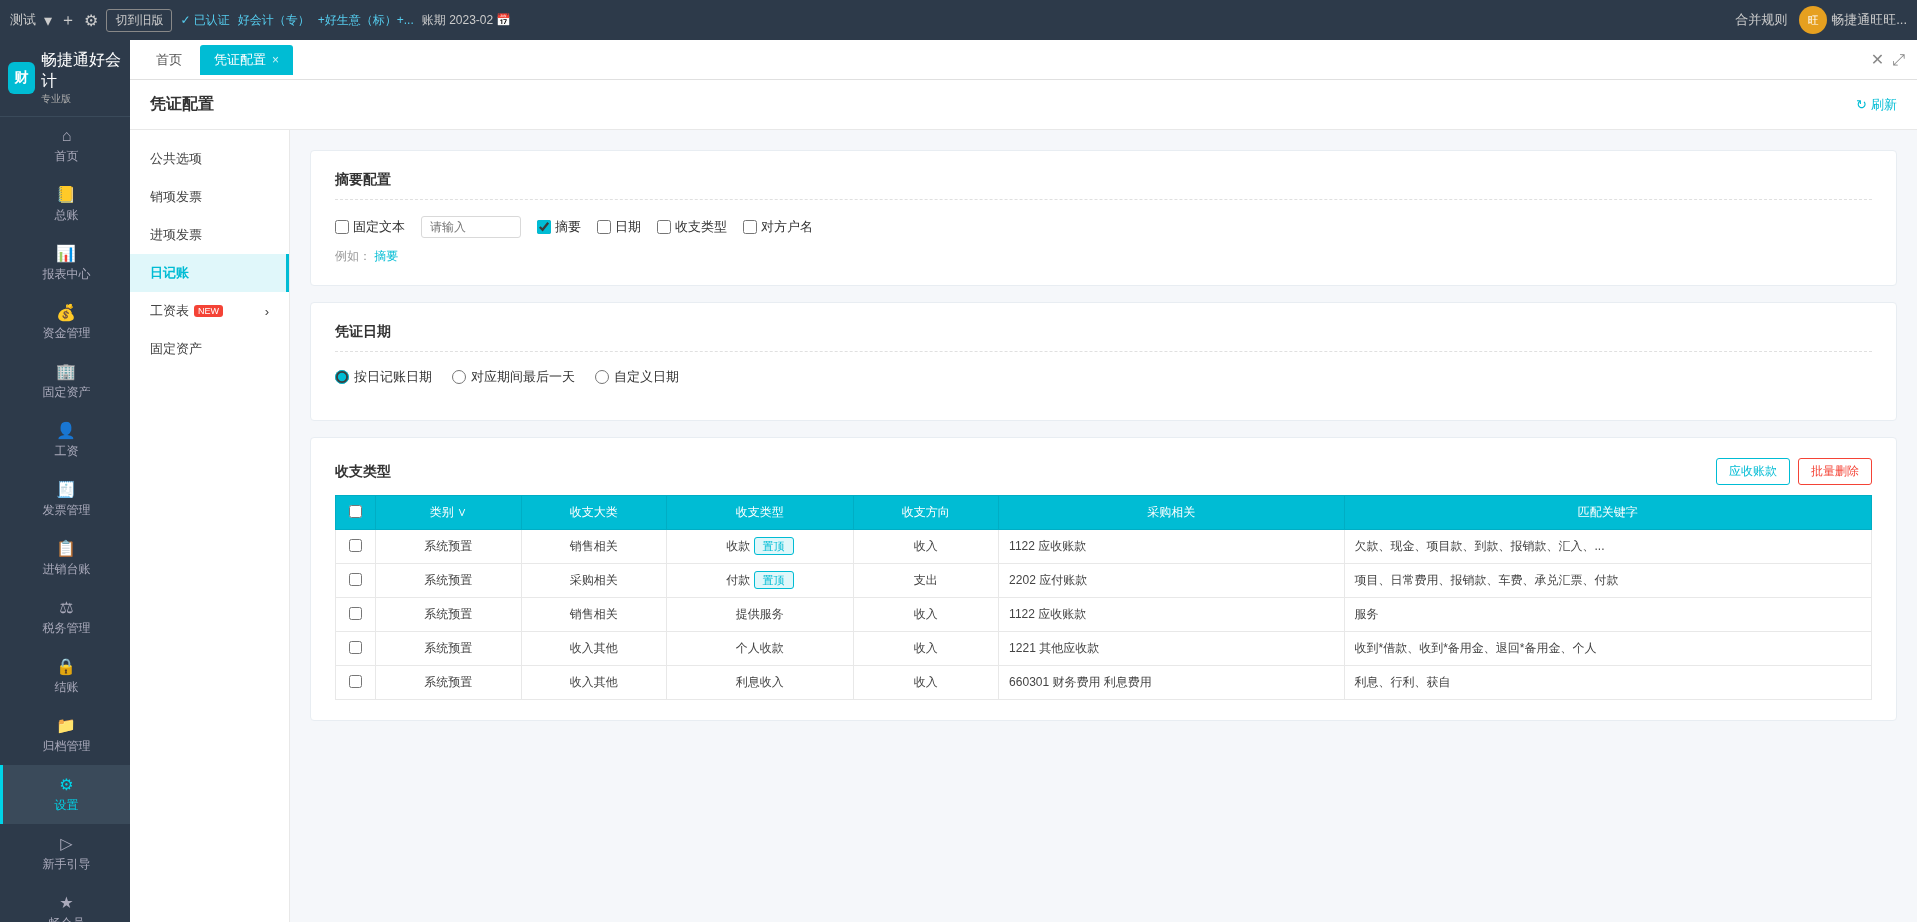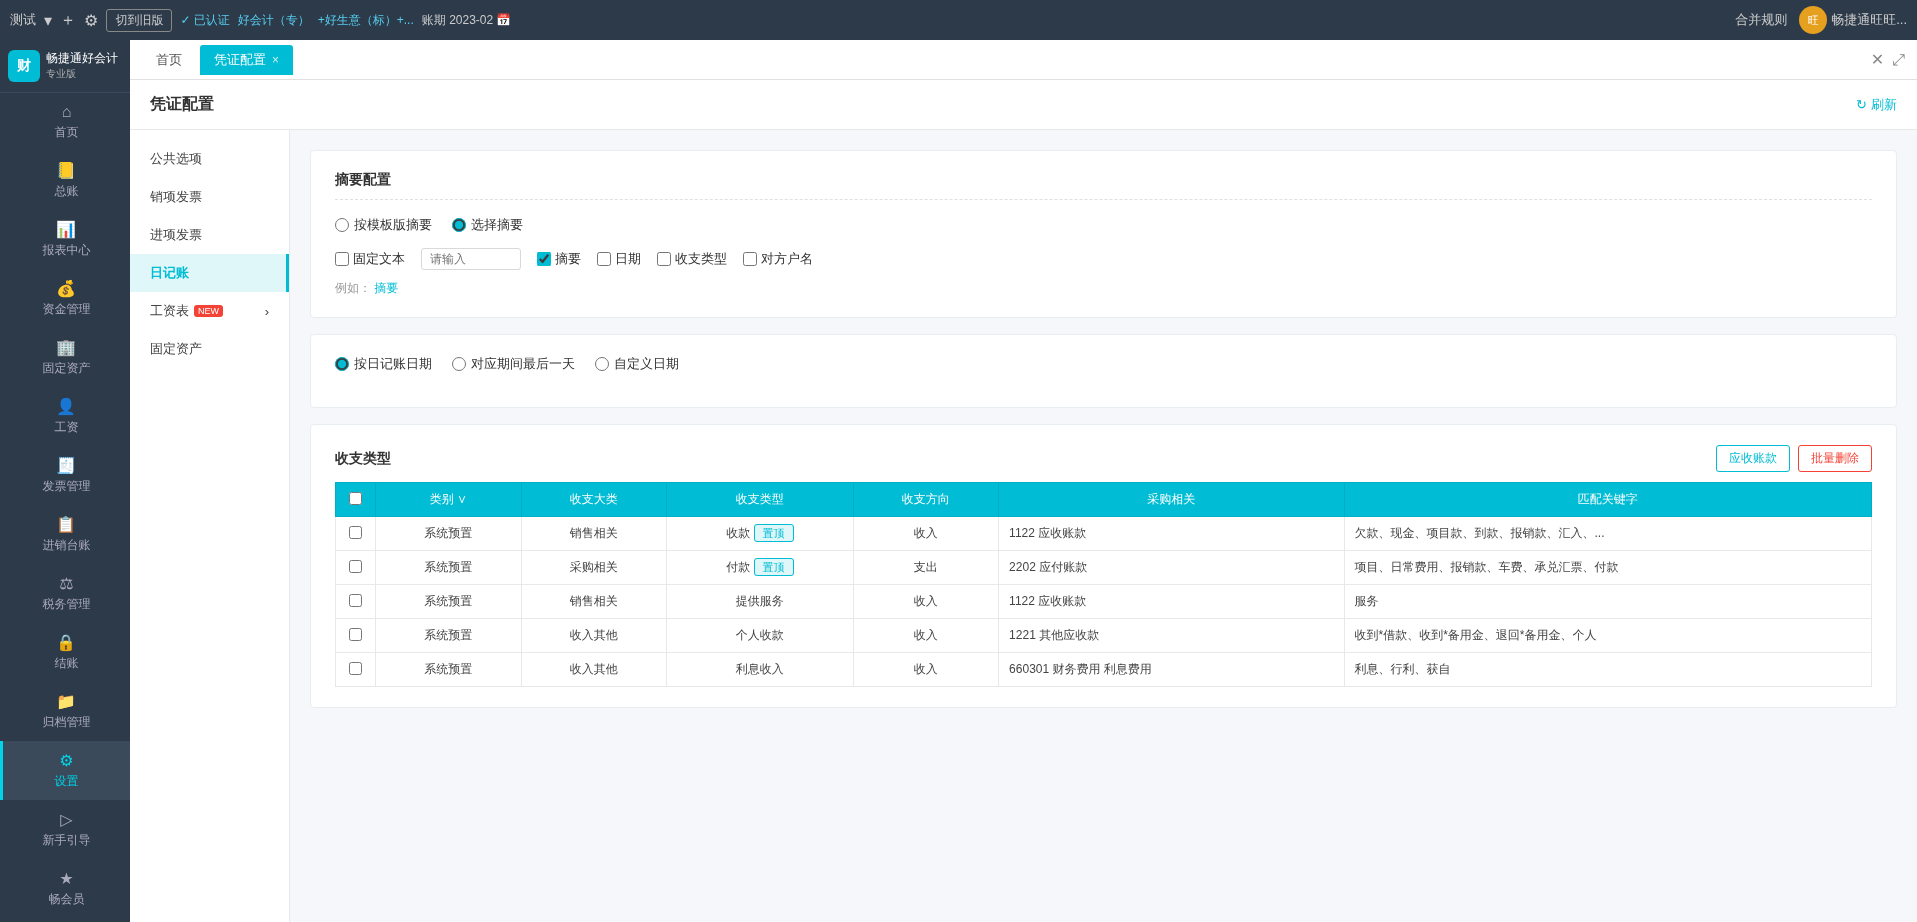--- a/index.html
+++ b/index.html
@@ -16,21 +16,21 @@
     .topbar-user { display: flex; align-items: center; gap: 4px; cursor: pointer; }
     .avatar-circle { width: 28px; height: 28px; border-radius: 50%; background: #e6a020; display: flex; align-items: center; justify-content: center; color: #fff; font-size: 11px; }
 
     
     .main-layout { display: flex; flex: 1; overflow: hidden; }
 
     
     .sidebar { width: 130px; background: #2d3a4a; display: flex; flex-direction: column; flex-shrink: 0; overflow-y: auto; }
     .sidebar-logo { padding: 10px 8px; display: flex; align-items: center; gap: 6px; border-bottom: 1px solid #3a4a5a; }
     .sidebar-logo-icon { width: 32px; height: 32px; background: #00bcd4; border-radius: 6px; display: flex; align-items: center; justify-content: center; color: #fff; font-size: 14px; font-weight: bold; }
-    .sidebar-logo-text { color: #fff; font-size: 12px; line-height: 1.3; }
+    .sidebar-logo-text { color: #fff; font-size: 16px; line-height: 1.3; }
     .sidebar-logo-sub { color: #aaa; font-size: 10px; }
     .sidebar-item { display: flex; flex-direction: column; align-items: center; padding: 10px 6px; cursor: pointer; color: #aab; font-size: 12px; gap: 3px; border-left: 3px solid transparent; }
     .sidebar-item.active { background: #3a4a5a; color: #00d4e8; border-left: 3px solid #00d4e8; }
     .sidebar-item-icon { font-size: 16px; }
 
     
     .content-area { flex: 1; display: flex; flex-direction: column; overflow: hidden; background: #f0f2f5; }
 
     
     .tab-bar { height: 40px; background: #fff; display: flex; align-items: center; padding: 0 12px; gap: 4px; border-bottom: 1px solid #e0e0e0; flex-shrink: 0; }
@@ -231,30 +231,20 @@
         </div>
         <div class="left-nav-item">
           <span>固定资产</span>
         </div>
       </div>
 
       <div class="config-area">
 
         <div class="section">
           <div class="section-title">摘要配置</div>
-          <div class="radio-group">
-            <label class="radio-item">
-              <input type="radio" class="radio-input" name="summary_type" style="">
-              <span>按模板版摘要</span>
-            </label>
-            <label class="radio-item">
-              <input type="radio" class="radio-input" name="summary_type" checked="" style="">
-              <span>选择摘要</span>
-            </label>
-          </div>
           <div class="checkbox-group">
             <label class="checkbox-item">
               <input type="checkbox" class="checkbox-input" style="">
               <span>固定文本</span>
             </label>
             <input type="text" class="text-input-small" placeholder="请输入" style="">
             <label class="checkbox-item">
               <input type="checkbox" class="checkbox-input" checked="" style="">
               <span>摘要</span>
             </label>
@@ -271,20 +261,21 @@
               <span>对方户名</span>
             </label>
           </div>
           <div class="example-text">
             <span class="example-label">例如：</span>
             <span>摘要</span>
           </div>
         </div>
 
         <div class="section">
+          <div class="section-title">凭证日期</div>
           <div class="radio-group">
             <label class="radio-item">
               <input type="radio" class="radio-input" name="voucher_date" checked="" style="">
               <span>按日记账日期</span>
             </label>
             <label class="radio-item">
               <input type="radio" class="radio-input" name="voucher_date" style="">
               <span>对应期间最后一天</span>
             </label>
             <label class="radio-item">

